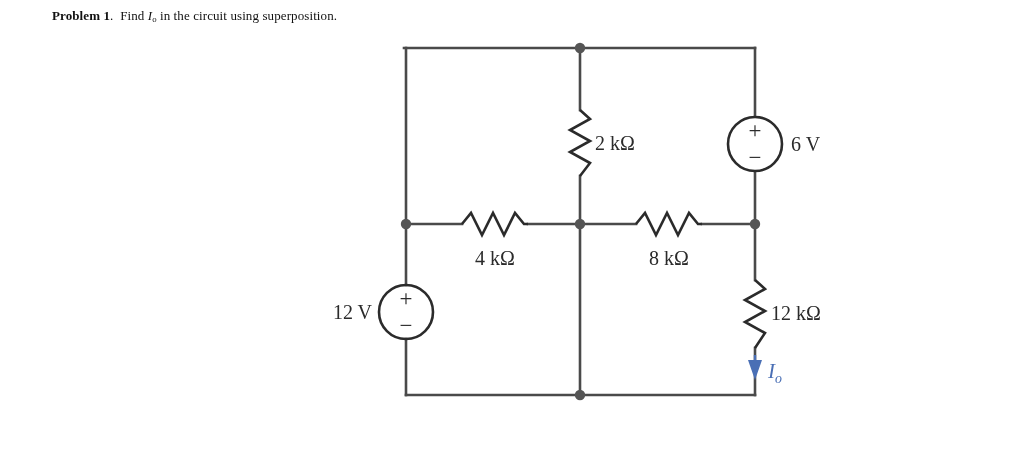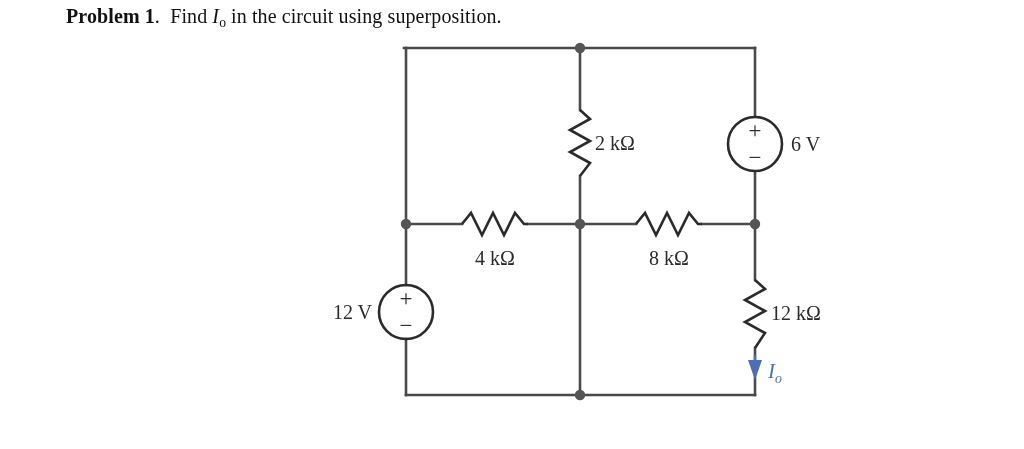--- a/index.html
+++ b/index.html
@@ -14,23 +14,23 @@
     position: relative;
     overflow: hidden;
     font-family: "Liberation Serif", "DejaVu Serif", serif;
     color: #111111;
     -webkit-font-smoothing: antialiased;
   }
 
   
   #problem-statement {
     position: absolute;
-    left: 66px;
+    left: 52px;
     top: 2px;
-    font-size: 20px;
+    font-size: 13px;
     line-height: 28px;
     white-space: nowrap;
     letter-spacing: 0.1px;
   }
   #problem-statement .strong {
     font-weight: bold;
   }
   #problem-statement .var {
     font-style: italic;
   }

